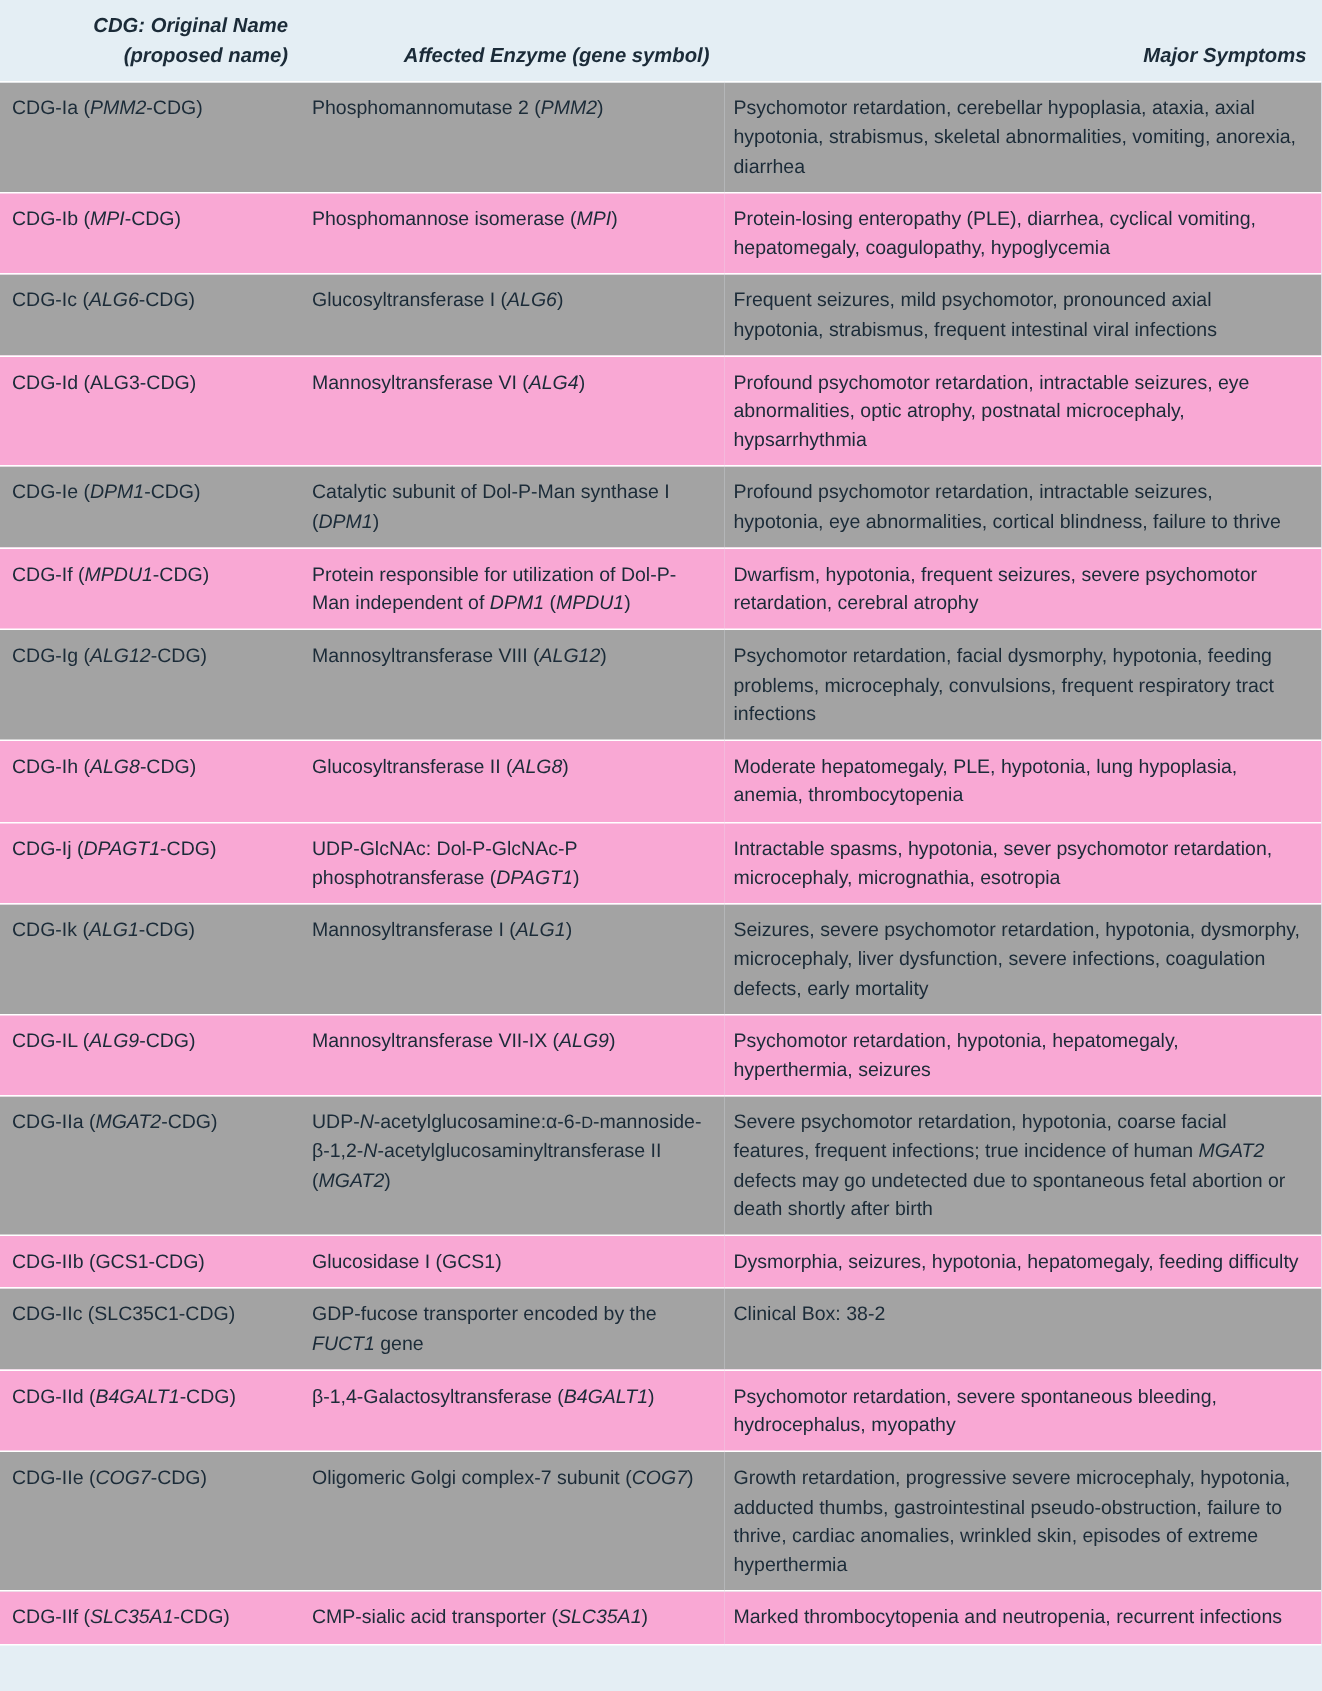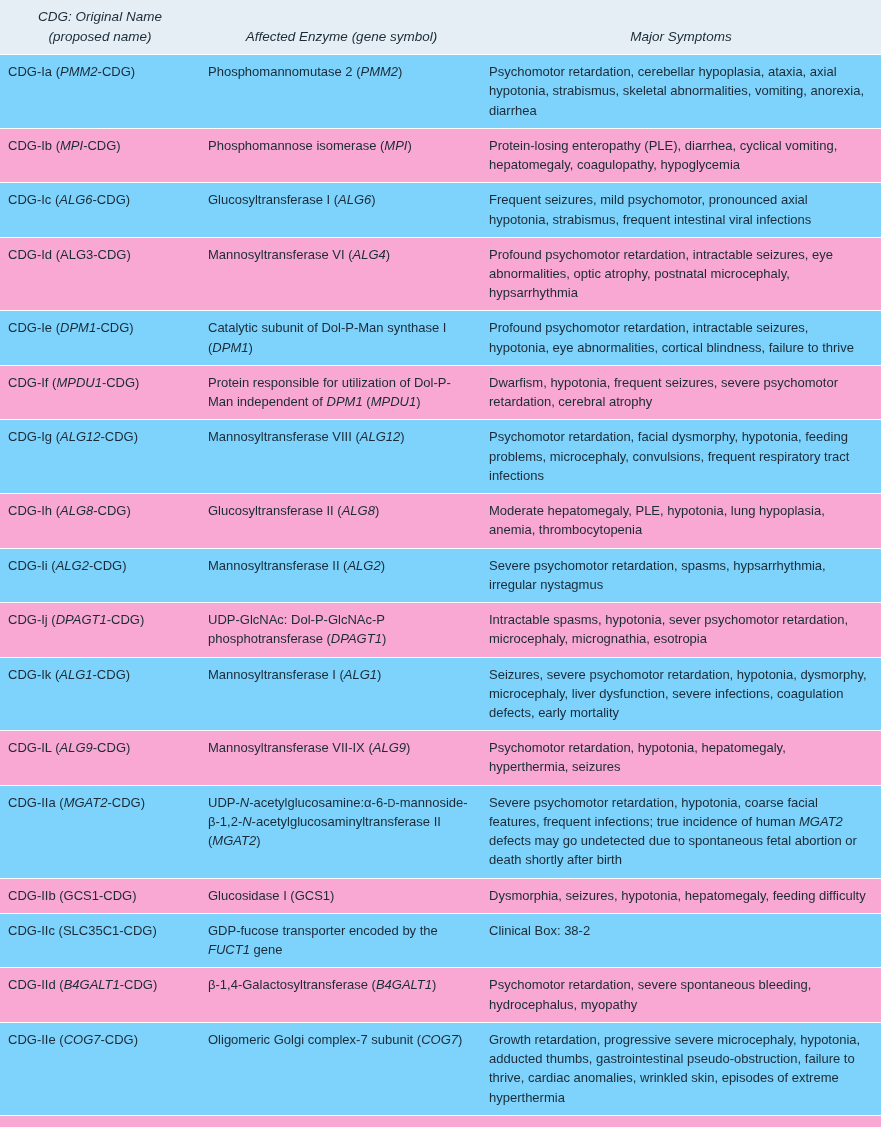--- a/index.html
+++ b/index.html
@@ -25,41 +25,41 @@
     width: 881px;
     table-layout: fixed;
   }
 
   table.cdg-table col.c1 { width: 202px; }
   table.cdg-table col.c2 { width: 281px; }
   table.cdg-table col.c3 { width: 398px; }
 
   thead th {
     background: #e4eef4;
-    text-align: center;
+    text-align: right;
     vertical-align: top;
     font-style: italic;
-    font-weight: normal;
+    font-weight: bold;
     font-size: 13.5px;
     line-height: 1.45;
     padding: 7px 10px 8px 8px;
     border-bottom: 1px solid #ffffff;
   }
   thead th.h2, thead th.h3 {
     vertical-align: bottom;
   }
 
   tbody td {
     vertical-align: top;
     font-size: 13px;
     line-height: 1.48;
     padding: 7px 12px 8px 8px;
     border-bottom: 1px solid #ffffff;
   }
-  tbody tr.dark td { background: #7dd3fc; }
+  tbody tr.dark td { background: #a3a3a3; }
   tbody tr.light td { background: #f9a8d4; }
 
   tbody td.col-name { padding-left: 8px; }
   tbody td.col-enz  { padding-left: 6px; padding-right: 14px; margin-left: 12px; }
   tbody td.col-sym  { padding-left: 6px; padding-right: 14px; }
 
   .gene { font-style: italic; }
   .sc { font-size: 0.84em; }
 </style>
 </head>
@@ -116,25 +116,20 @@
         <tr class="dark">
           <td class="col-name">CDG-Ig (<span class="gene">ALG12</span>-CDG)</td>
           <td class="col-enz">Mannosyltransferase VIII (<span class="gene">ALG12</span>)</td>
           <td class="col-sym">Psychomotor retardation, facial dysmorphy, hypotonia, feeding problems, microcephaly, convulsions, frequent respiratory tract infections</td>
         </tr>
         <tr class="light">
           <td class="col-name">CDG-Ih (<span class="gene">ALG8</span>-CDG)</td>
           <td class="col-enz">Glucosyltransferase II (<span class="gene">ALG8</span>)</td>
           <td class="col-sym">Moderate hepatomegaly, PLE, hypotonia, lung hypoplasia, anemia, thrombocytopenia</td>
         </tr>
-        <tr class="dark">
-          <td class="col-name">CDG-Ii (<span class="gene">ALG2</span>-CDG)</td>
-          <td class="col-enz">Mannosyltransferase II (<span class="gene">ALG2</span>)</td>
-          <td class="col-sym">Severe psychomotor retardation, spasms, hypsarrhythmia, irregular nystagmus</td>
-        </tr>
         <tr class="light">
           <td class="col-name">CDG-Ij (<span class="gene">DPAGT1</span>-CDG)</td>
           <td class="col-enz">UDP-GlcNAc: Dol-P-GlcNAc-P phosphotransferase (<span class="gene">DPAGT1</span>)</td>
           <td class="col-sym">Intractable spasms, hypotonia, sever psychomotor retardation, microcephaly, micrognathia, esotropia</td>
         </tr>
         <tr class="dark">
           <td class="col-name">CDG-Ik (<span class="gene">ALG1</span>-CDG)</td>
           <td class="col-enz">Mannosyltransferase I (<span class="gene">ALG1</span>)</td>
           <td class="col-sym">Seizures, severe psychomotor retardation, hypotonia, dysmorphy, microcephaly, liver dysfunction, severe infections, coagulation defects, early mortality</td>
         </tr>

